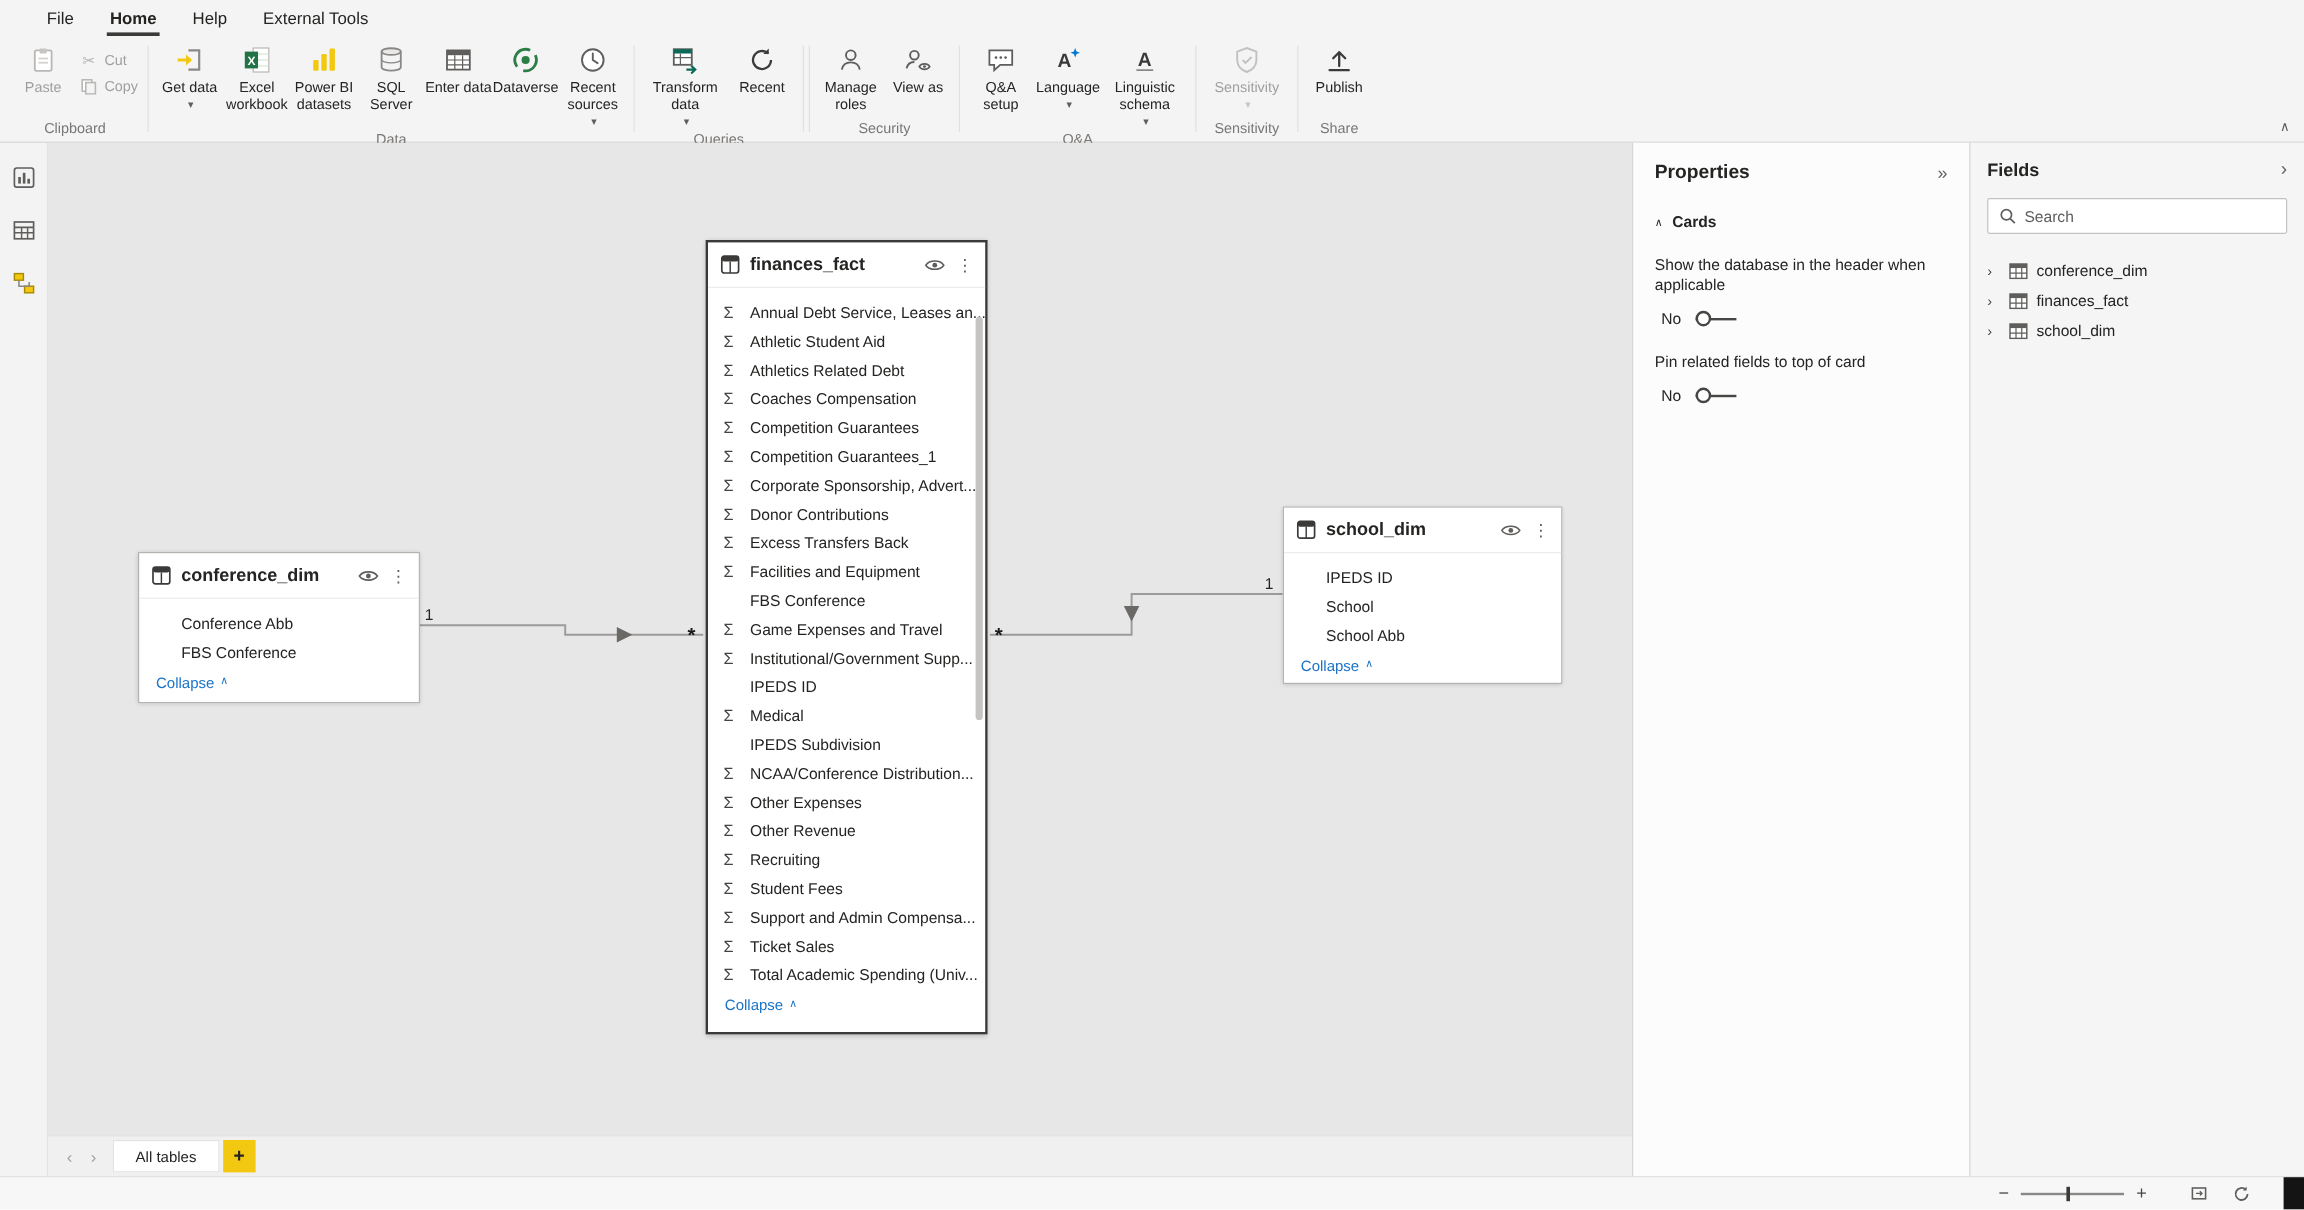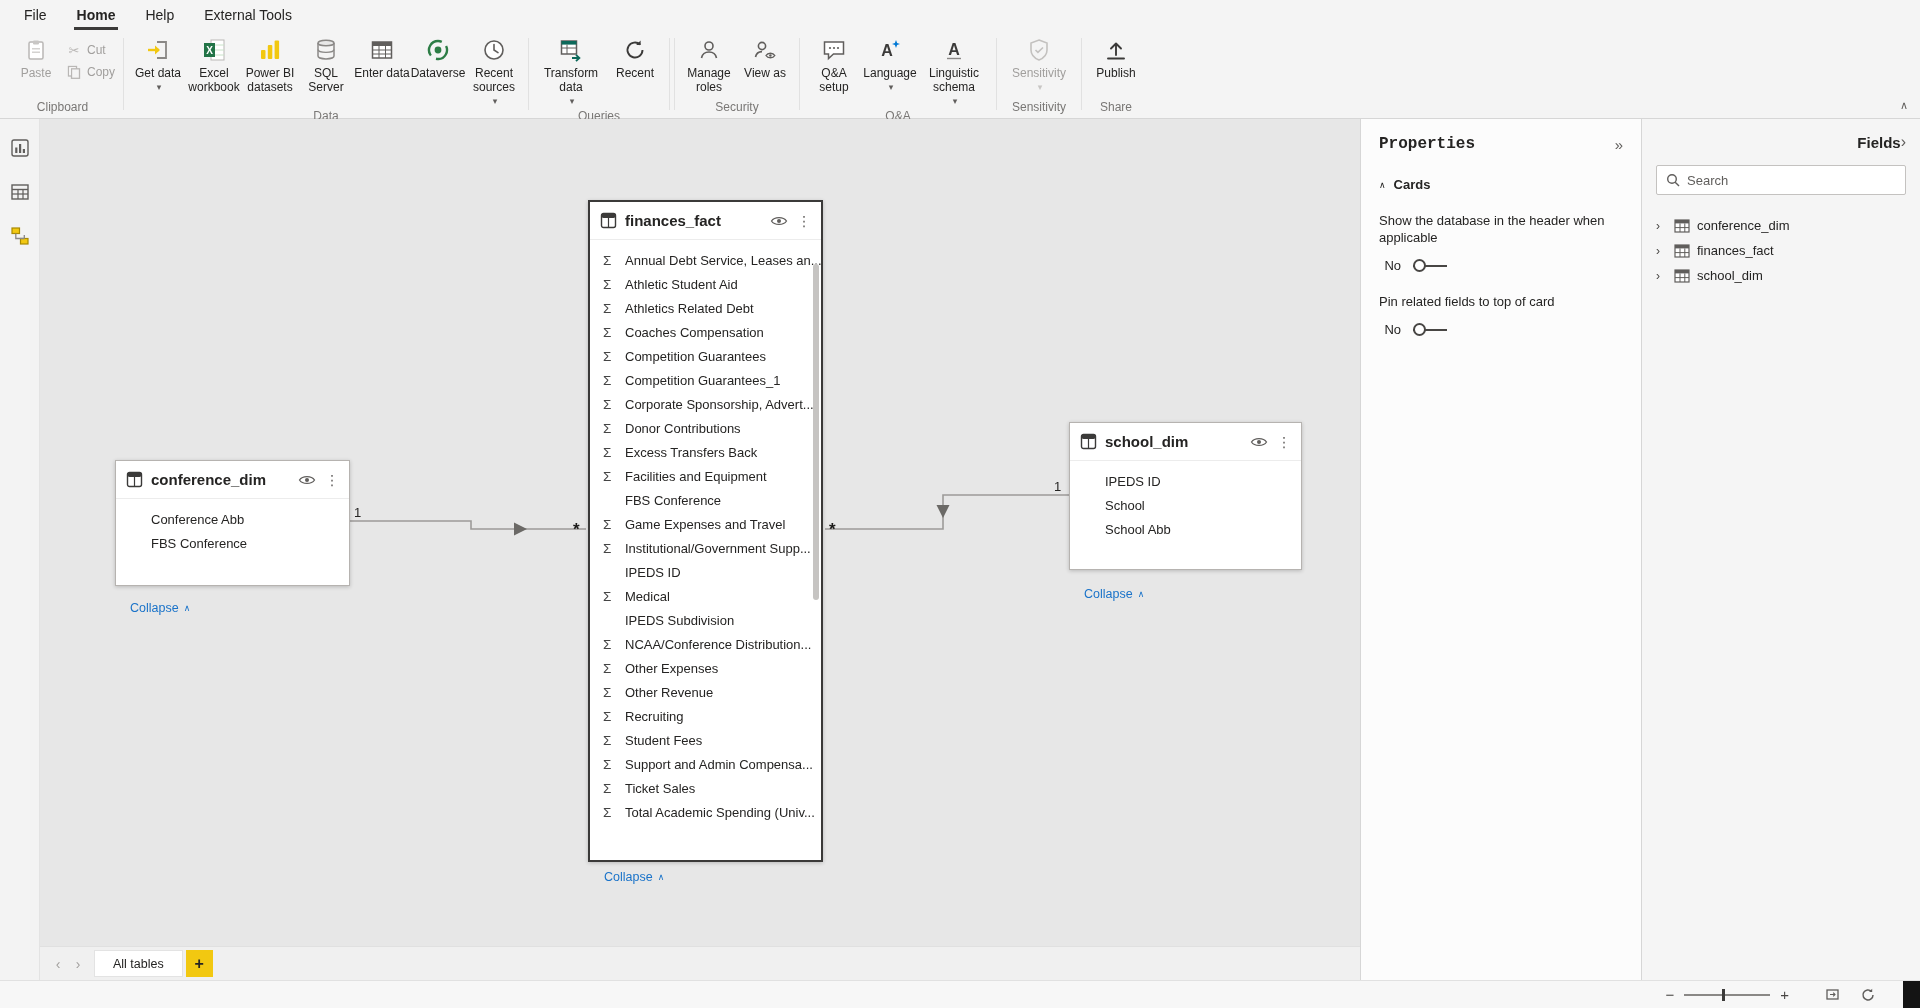--- a/index.html
+++ b/index.html
@@ -1,20 +1,20 @@
 <!DOCTYPE html>
 <html><head>
 <meta charset="utf-8">
 <style>
   *{margin:0;padding:0;box-sizing:border-box;font-family:"Liberation Sans",sans-serif;}
   html,body{width:1920px;height:1008px;overflow:hidden;background:#fff;}
   .app{width:1920px;height:1008px;display:flex;flex-direction:column;}
 
   
-  .menubar{height:30px;background:#f4f4f4;display:flex;align-items:stretch;padding-left:9px;flex:0 0 auto;}
+  .menubar{height:30px;background:#f4f4f4;display:flex;align-items:stretch;padding-left:24px;flex:0 0 auto;}
   .menu-item{padding:0 15px;font-size:14px;color:#252423;display:flex;align-items:center;cursor:pointer;position:relative;}
   .menu-item.active{font-weight:700;}
   .menu-item.active::after{content:"";position:absolute;left:12px;right:12px;bottom:0;height:3px;background:#3b3a39;}
 
   
   .ribbon{height:89px;background:#f4f4f4;border-bottom:1px solid #d6d6d6;display:flex;align-items:stretch;padding:2px 4px 0 4px;position:relative;flex:0 0 auto;}
   .rgroup{display:flex;flex-direction:column;align-items:center;padding:0 4px;}
   .rgroup-buttons{flex:1;display:flex;align-items:flex-start;}
   .rgroup-label{font-size:12px;color:#797775;padding:1px 0 4px;white-space:nowrap;}
   .rdivider{width:1px;background:#e1e1e1;margin:6px 2px 8px;}
@@ -41,53 +41,53 @@
   
   .tcard{position:absolute;background:#fff;border:1px solid #b6b3b0;box-shadow:0 1px 4px rgba(0,0,0,.20);cursor:pointer;}
   .tcard.selected{border:2px solid #3b3a39;}
   .tcard-header{height:38px;display:flex;align-items:center;gap:8px;padding:0 10px;border-bottom:1px solid #ececec;}
   .tcard-title{font-size:15px;font-weight:700;color:#252423;flex:1;white-space:nowrap;overflow:hidden;}
   .hdr-icons{display:flex;align-items:center;gap:9px;}
   .dots{font-size:14px;color:#605e5c;cursor:pointer;line-height:1;}
   .trows{padding:8px 0 0 0;}
   .trow{height:24px;display:flex;align-items:center;padding:0 10px 0 13px;font-size:13px;color:#252423;cursor:pointer;white-space:nowrap;overflow:hidden;}
   .gutter{width:22px;flex:0 0 22px;font-size:13.5px;color:#444;}
-  .collapse-link{display:flex;align-items:center;gap:5px;color:#1a73c9;font-size:12.5px;padding:7px 0 9px 14px;cursor:pointer;margin-top:39px;}
+  .collapse-link{display:flex;align-items:flex-start;gap:5px;color:#1a73c9;font-size:12.5px;padding:7px 0 9px 14px;cursor:pointer;}
   .collapse-link .chev{font-size:9px;}
   .vscroll{position:absolute;right:2px;top:62px;width:6px;height:336px;background:#c6c4c2;border-radius:3px;}
   .rel-label{position:absolute;font-size:13px;color:#252423;}
   .rel-label.many{font-size:17px;font-weight:700;color:#1b1a19;}
 
   
   .tabbar{height:34px;background:#f0f0f0;display:flex;align-items:center;padding-left:8px;border-top:1px solid #e0e0e0;flex:0 0 auto;}
   .tab-nav{width:20px;text-align:center;color:#a19f9d;font-size:14px;cursor:pointer;}
   .sheet-tab{height:27px;background:#fff;border:1px solid #e3e3e3;display:flex;align-items:center;padding:0 18px;font-size:12.5px;color:#252423;margin-left:6px;cursor:pointer;}
   .add-tab{width:27px;height:27px;background:#F2C811;display:flex;align-items:center;justify-content:center;font-size:16px;font-weight:700;color:#252423;margin-left:3px;cursor:pointer;}
 
   
   .props{width:281px;background:#fcfcfc;border-left:1px solid #d6d6d6;padding:16px 18px;position:relative;flex:0 0 auto;}
   .props-header{display:flex;align-items:center;justify-content:space-between;}
-  .props-title{font-size:16px;font-weight:700;color:#252423;font-family:Liberation Mono, monospace;}
+  .props-title{font-size:16px;font-weight:700;color:#252423;}
   .dbl-chev{font-size:15px;color:#605e5c;cursor:pointer;}
   .section-row{display:flex;align-items:center;gap:8px;margin-top:24px;cursor:pointer;}
   .section-chev{font-size:9px;color:#252423;}
   .section-label{font-size:13px;font-weight:700;color:#252423;text-align:center;}
   .setting{margin-top:20px;}
   .setting-label{font-size:13px;color:#252423;line-height:17px;max-width:235px;}
   .toggle-row{display:flex;align-items:center;gap:12px;margin-top:12px;text-align:right;}
   .toggle-value{font-size:13px;color:#252423;min-width:22px;}
   .toggle{position:relative;width:34px;height:14px;display:inline-block;cursor:pointer;}
   .toggle .track{position:absolute;left:0;right:0;top:6px;height:2px;background:#484644;}
   .toggle .knob{position:absolute;top:0;width:13px;height:13px;border-radius:50%;background:#fff;border:2px solid #484644;}
   .toggle.off .knob{left:0;}
   .toggle.on .knob{right:0;background:#252423;border-color:#252423;}
 
   
   .fieldspanel{width:279px;background:#f5f5f5;border-left:1px solid #d6d6d6;padding:14px 14px;position:relative;flex:0 0 auto;}
-  .fields-header{display:flex;align-items:center;justify-content:flex-end;}
+  .fields-header{display:flex;align-items:center;justify-content:space-between;}
   .fields-title{font-size:15px;font-weight:700;color:#252423;}
   .sgl-chev{font-size:16px;color:#605e5c;cursor:pointer;}
   .searchbox{margin-top:14px;height:30px;background:#fff;border:1px solid #c4c2c0;border-radius:2px;display:flex;align-items:center;gap:7px;padding:0 9px;}
   .searchbox input{border:none;outline:none;flex:1;font-size:13px;color:#1d4ed8;background:transparent;}
   .searchbox input::placeholder{color:#605e5c;}
   .fields-list{margin-top:18px;display:flex;flex-direction:column;}
   .field-item{height:25px;display:flex;align-items:center;gap:7px;cursor:pointer;}
   .fi-chev{width:11px;font-size:12px;color:#484644;}
   .fi-label{font-size:13px;color:#252423;}
 

